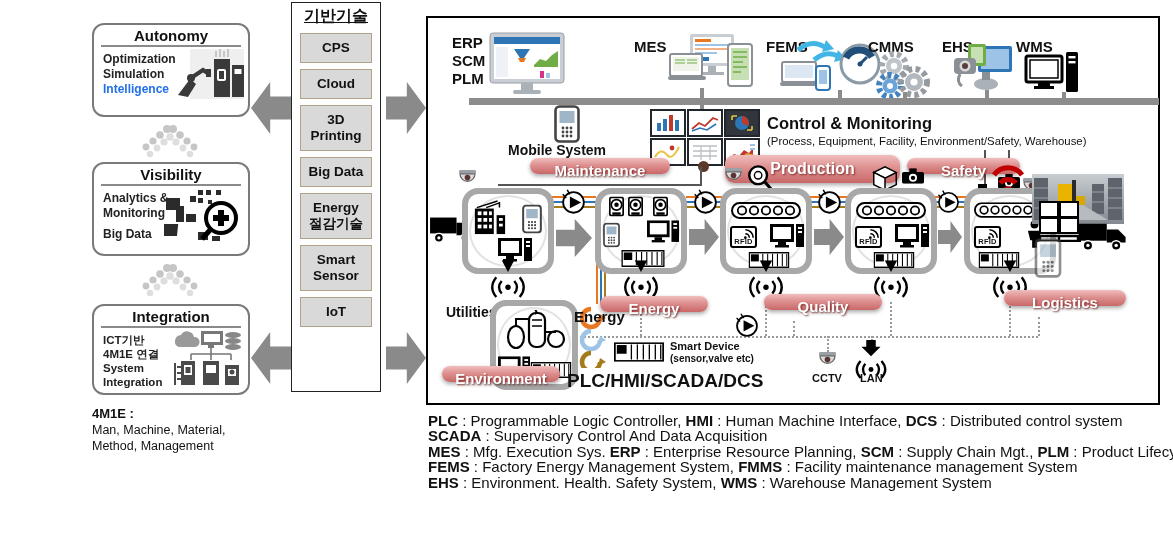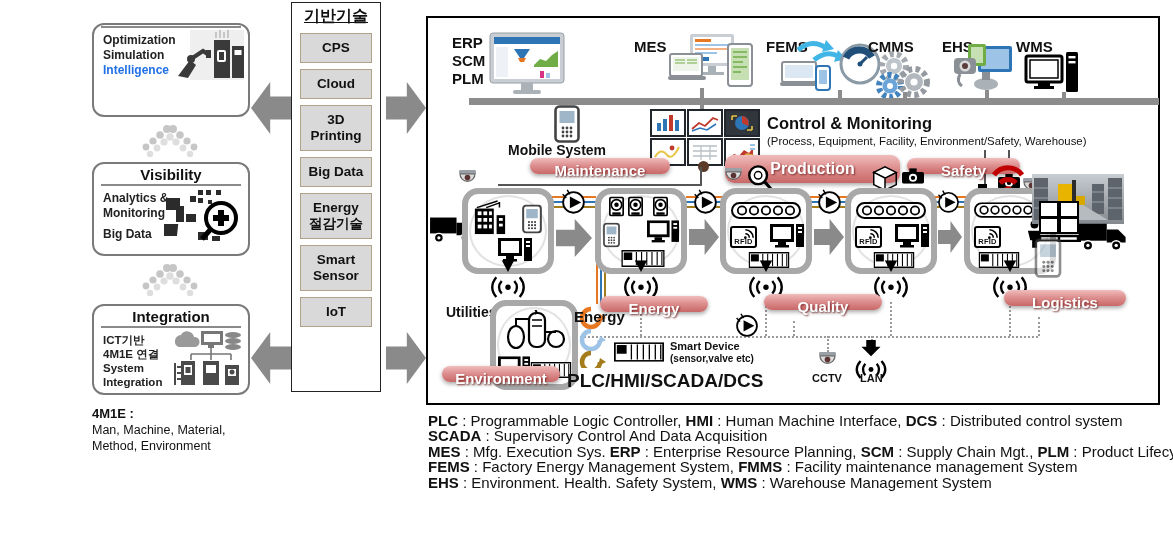--- a/index.html
+++ b/index.html
@@ -197,20 +197,21 @@
     <circle cx="3" cy="11" r="1.7" fill="#000"></circle>
     <path d="M3 6 a5 5 0 0 1 5 5" stroke="#000" stroke-width="2" fill="none"></path>
     <path d="M3 1 a10 10 0 0 1 10 10" stroke="#000" stroke-width="2" fill="none"></path>
   </symbol>
 </defs>
 </svg>
 
 <div class="stage">
 
   <div class="lbox" style="top:23px;height:94px;">
+    <div class="ttl">Autonomy</div>
 
     <div class="rule"></div>
     <div class="content">
       <div>Optimization</div>
       <div>Simulation</div>
       <div class="accent">Intelligence</div>
       <svg class="a" style="right:4px;top:-2px;" width="74" height="54" viewBox="0 0 74 54">
         <rect x="20" y="2" width="54" height="50" fill="#efefef"></rect>
         <path d="M8 48 l12 -16 6 5 -8 13 z" fill="#3a3a3a"></path>
         <circle cx="21" cy="31" r="4" fill="#3a3a3a"></circle>
@@ -325,21 +326,21 @@
           <rect x="61" y="40" width="8" height="7" fill="#fff"></rect>
           <circle cx="65" cy="43" r="2.5" fill="#4a4a4a"></circle>
         <path d="M8 34 v22 M10 38 h4 M10 44 h4 M10 50 h4" stroke="#4a4a4a" stroke-width="2"></path>
       </svg>
     </div>
   </div>
 
   <div class="note">
     <div class="b" style="font-size:13px;">4M1E :</div>
     <div>Man, Machine, Material,</div>
-    <div>Method, Environment</div>
+    <div>Method, Management</div>
   </div>
 
   <div class="arr arr-l" style="left:251px;top:82px;width:40px;height:52px;"></div>
   <div class="arr arr-l" style="left:251px;top:332px;width:40px;height:52px;"></div>
   <div class="arr arr-r" style="left:386px;top:82px;width:40px;height:52px;"></div>
   <div class="arr arr-r" style="left:386px;top:332px;width:40px;height:52px;"></div>
 
   <div class="tech-col">
     <div class="tech-hd">기반기술</div>
     <div>

